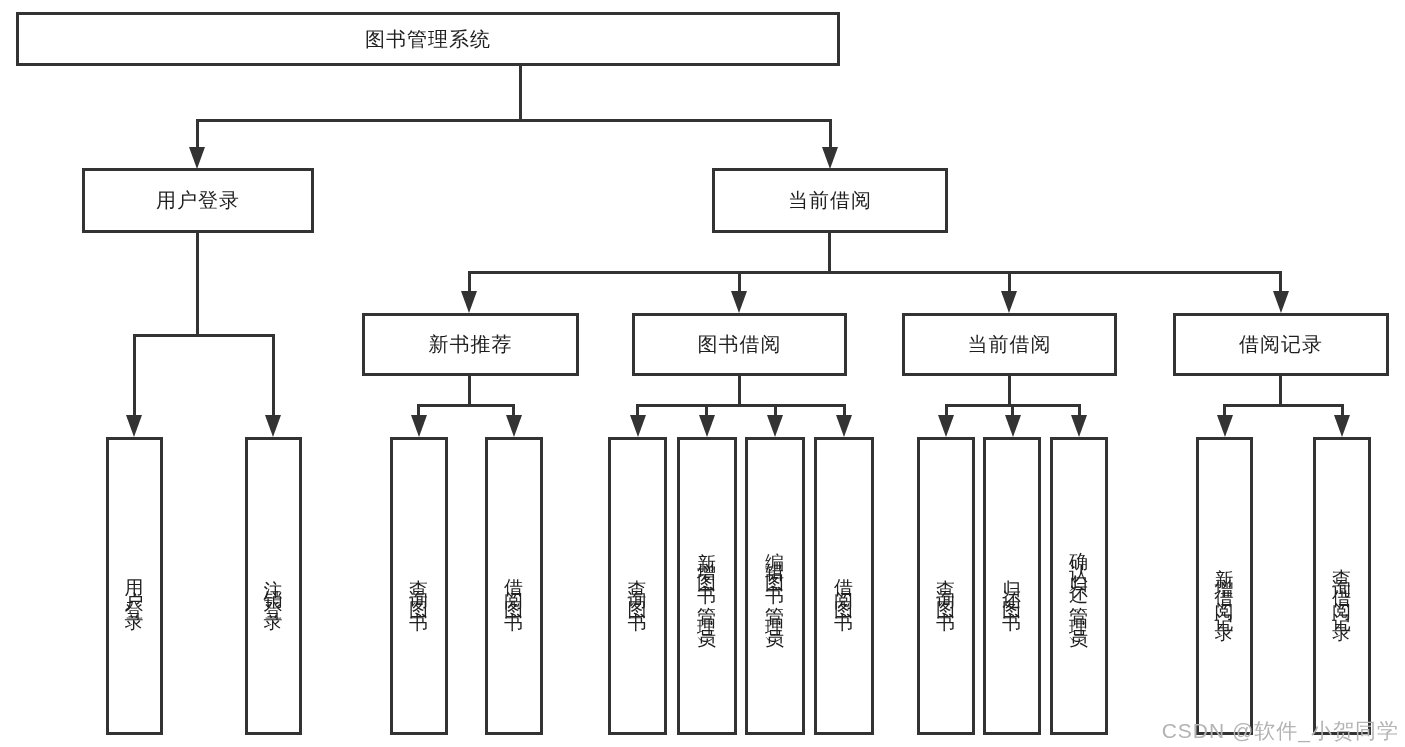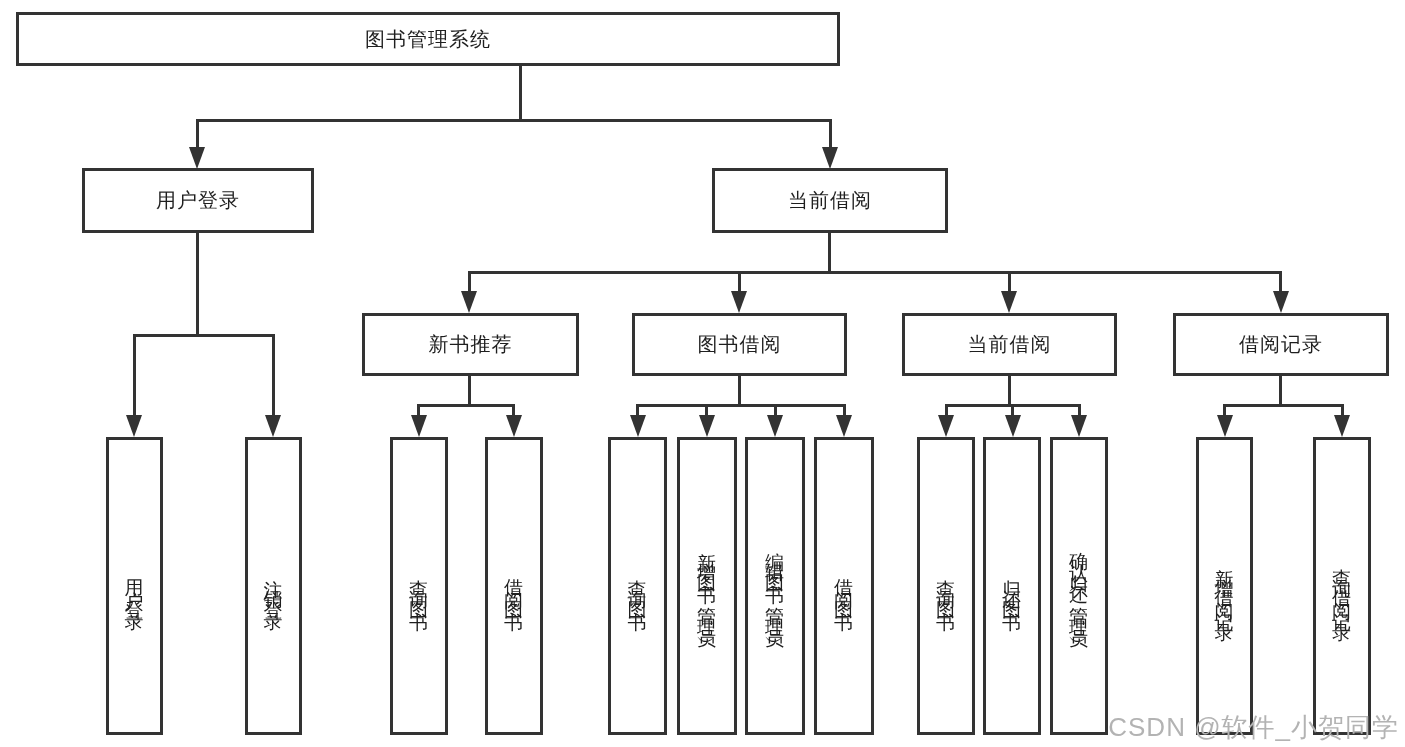--- a/index.html
+++ b/index.html
@@ -43,21 +43,21 @@
   .tri {
     position: absolute; width: 0; height: 0;
     border-left: 8px solid transparent;
     border-right: 8px solid transparent;
     border-top: 22px solid var(--line);
   }
   .watermark {
     position: absolute;
     right: 6px;
     bottom: 2px;
-    font-size: 26px;
+    font-size: 21px;
     color: var(--wm);
     z-index: 10;
     letter-spacing: 1px;
   }
 </style>
 </head>
 <body>
 
 <div class="canvas">
 

